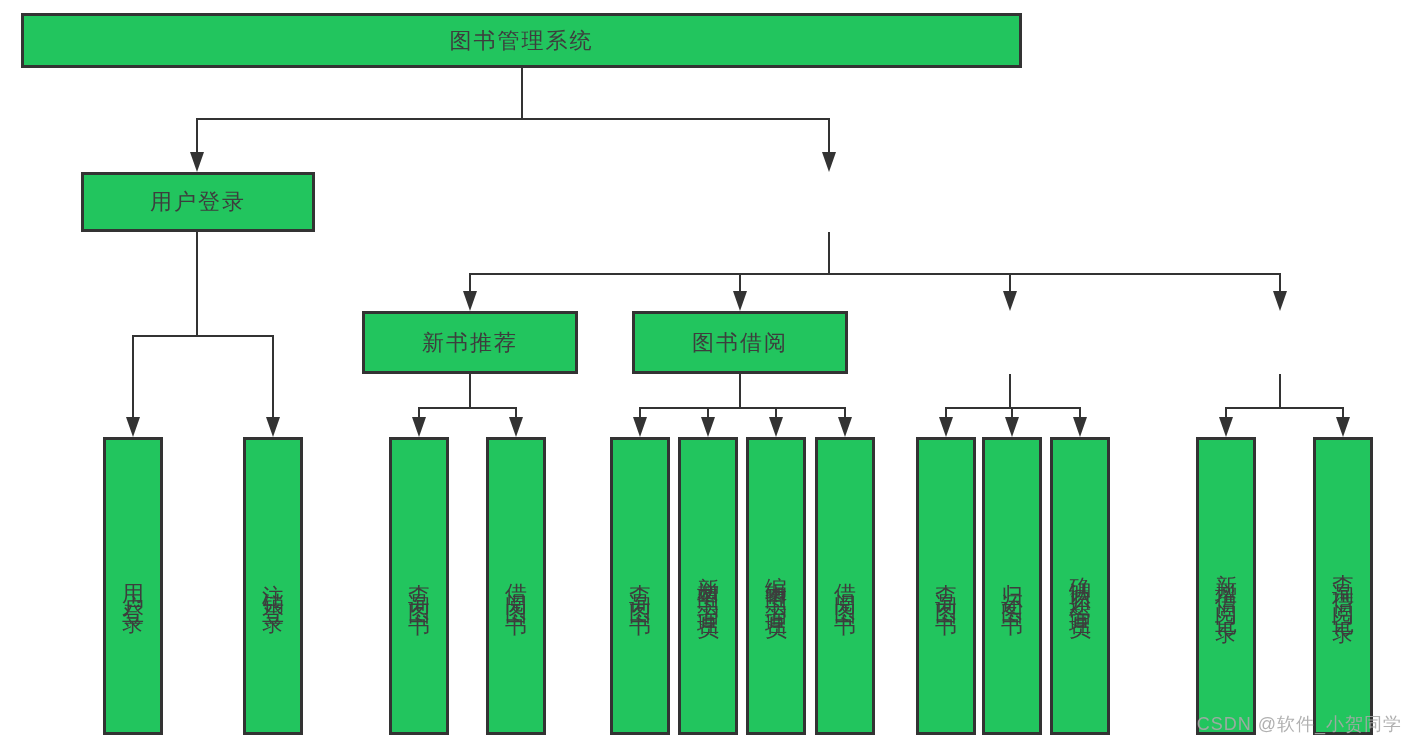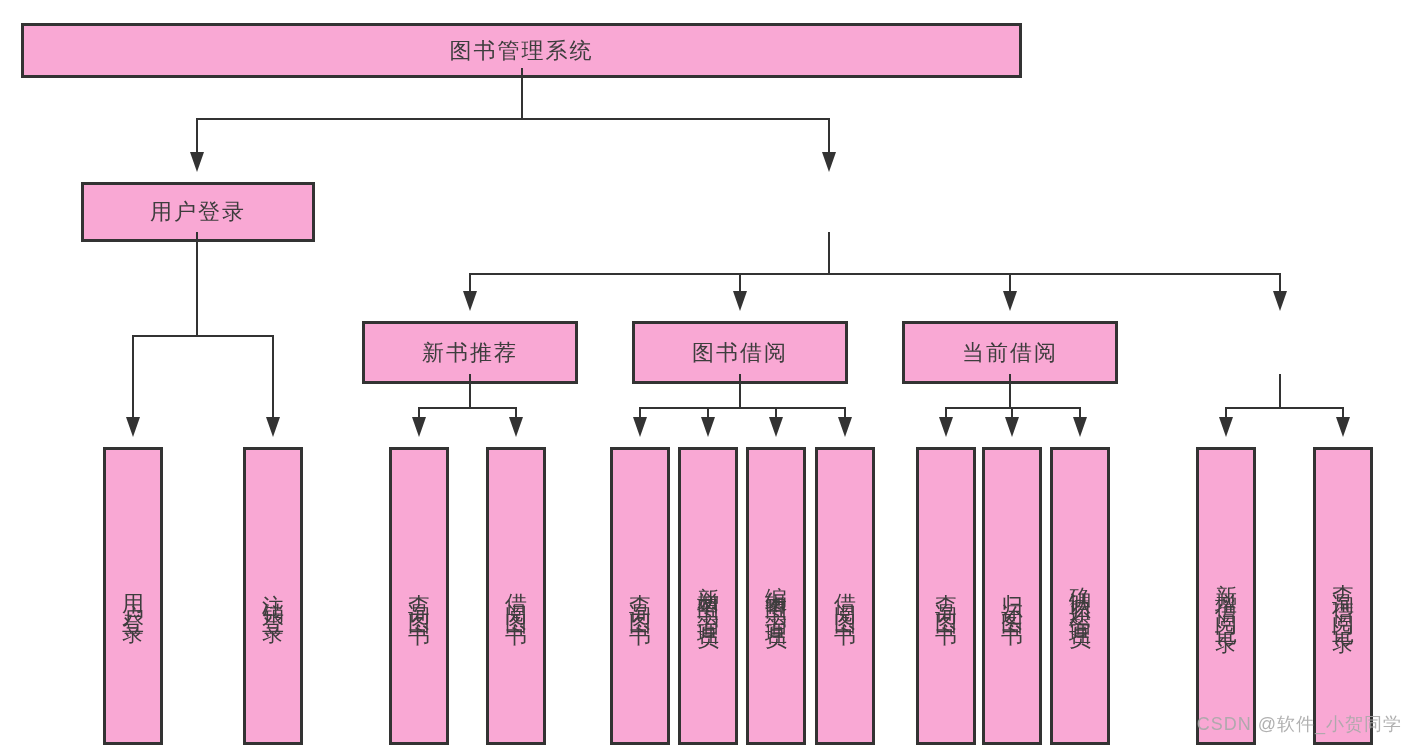--- a/index.html
+++ b/index.html
@@ -13,25 +13,24 @@
     position:relative;
     width:1405px;height:747px;
     background:var(--bg);
     font-family:"Liberation Sans","DejaVu Sans",sans-serif;
     overflow:hidden;
   }
   .box{
     position:absolute;
     box-sizing:border-box;
     border:3px solid var(--line);
-    background:#f9a8d4;
+    background:#22c55e;
     color:var(--text);
     display:flex;align-items:center;justify-content:center;
     text-align:right;
-    margin-top:10px;
   }
   .h-label{font-size:22px;letter-spacing:2px;}
   .leaf{
     writing-mode:vertical-rl;
     text-orientation:mixed;
     font-size:22px;
     letter-spacing:10px;
   }
   .leaf--tight{letter-spacing:6px;}
   .line{position:absolute;background:var(--line);}
@@ -56,21 +55,20 @@
 <body>
 
 <div class="canvas">
 
   <div class="box h-label" style="left:21px;top:13px;width:1001px;height:55px">图书管理系统</div>
 
   <div class="box h-label" style="left:81px;top:172px;width:234px;height:60px">用户登录</div>
 
   <div class="box h-label" style="left:362px;top:311px;width:216px;height:63px">新书推荐</div>
   <div class="box h-label" style="left:632px;top:311px;width:216px;height:63px">图书借阅</div>
-  <div class="box h-label" style="left:902px;top:311px;width:216px;height:63px">当前借阅</div>
 
   <div class="box leaf" style="left:103px;top:437px;width:60px;height:298px">用户登录</div>
   <div class="box leaf" style="left:243px;top:437px;width:60px;height:298px">注销登录</div>
 
   <div class="box leaf" style="left:389px;top:437px;width:60px;height:298px">查询图书</div>
   <div class="box leaf" style="left:486px;top:437px;width:60px;height:298px">借阅图书</div>
 
   <div class="box leaf" style="left:610px;top:437px;width:60px;height:298px">查询图书</div>
   <div class="box leaf leaf--tight" style="left:678px;top:437px;width:60px;height:298px">新增图书（管理员）</div>
   <div class="box leaf leaf--tight" style="left:746px;top:437px;width:60px;height:298px">编辑图书（管理员）</div>

